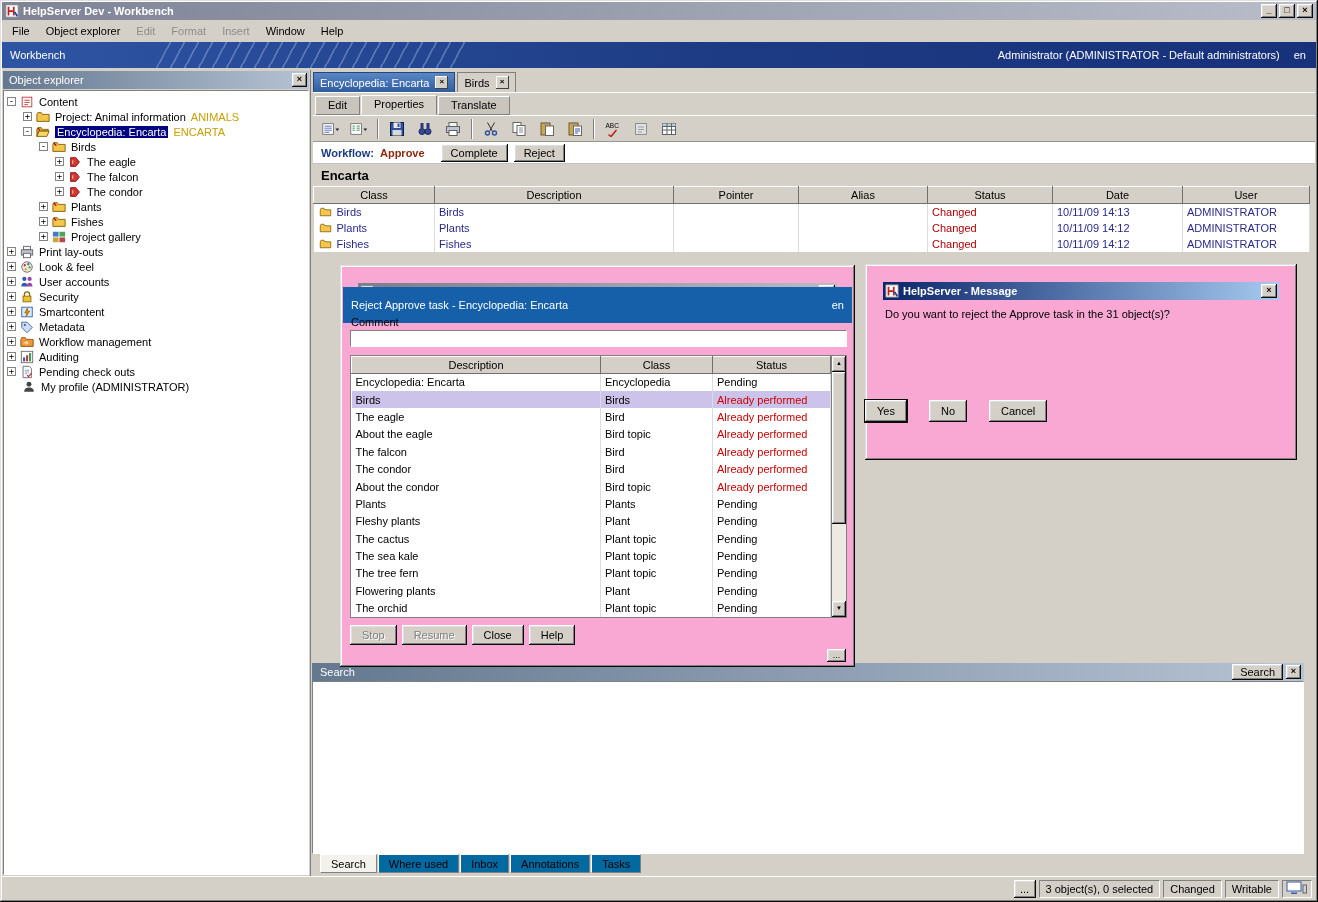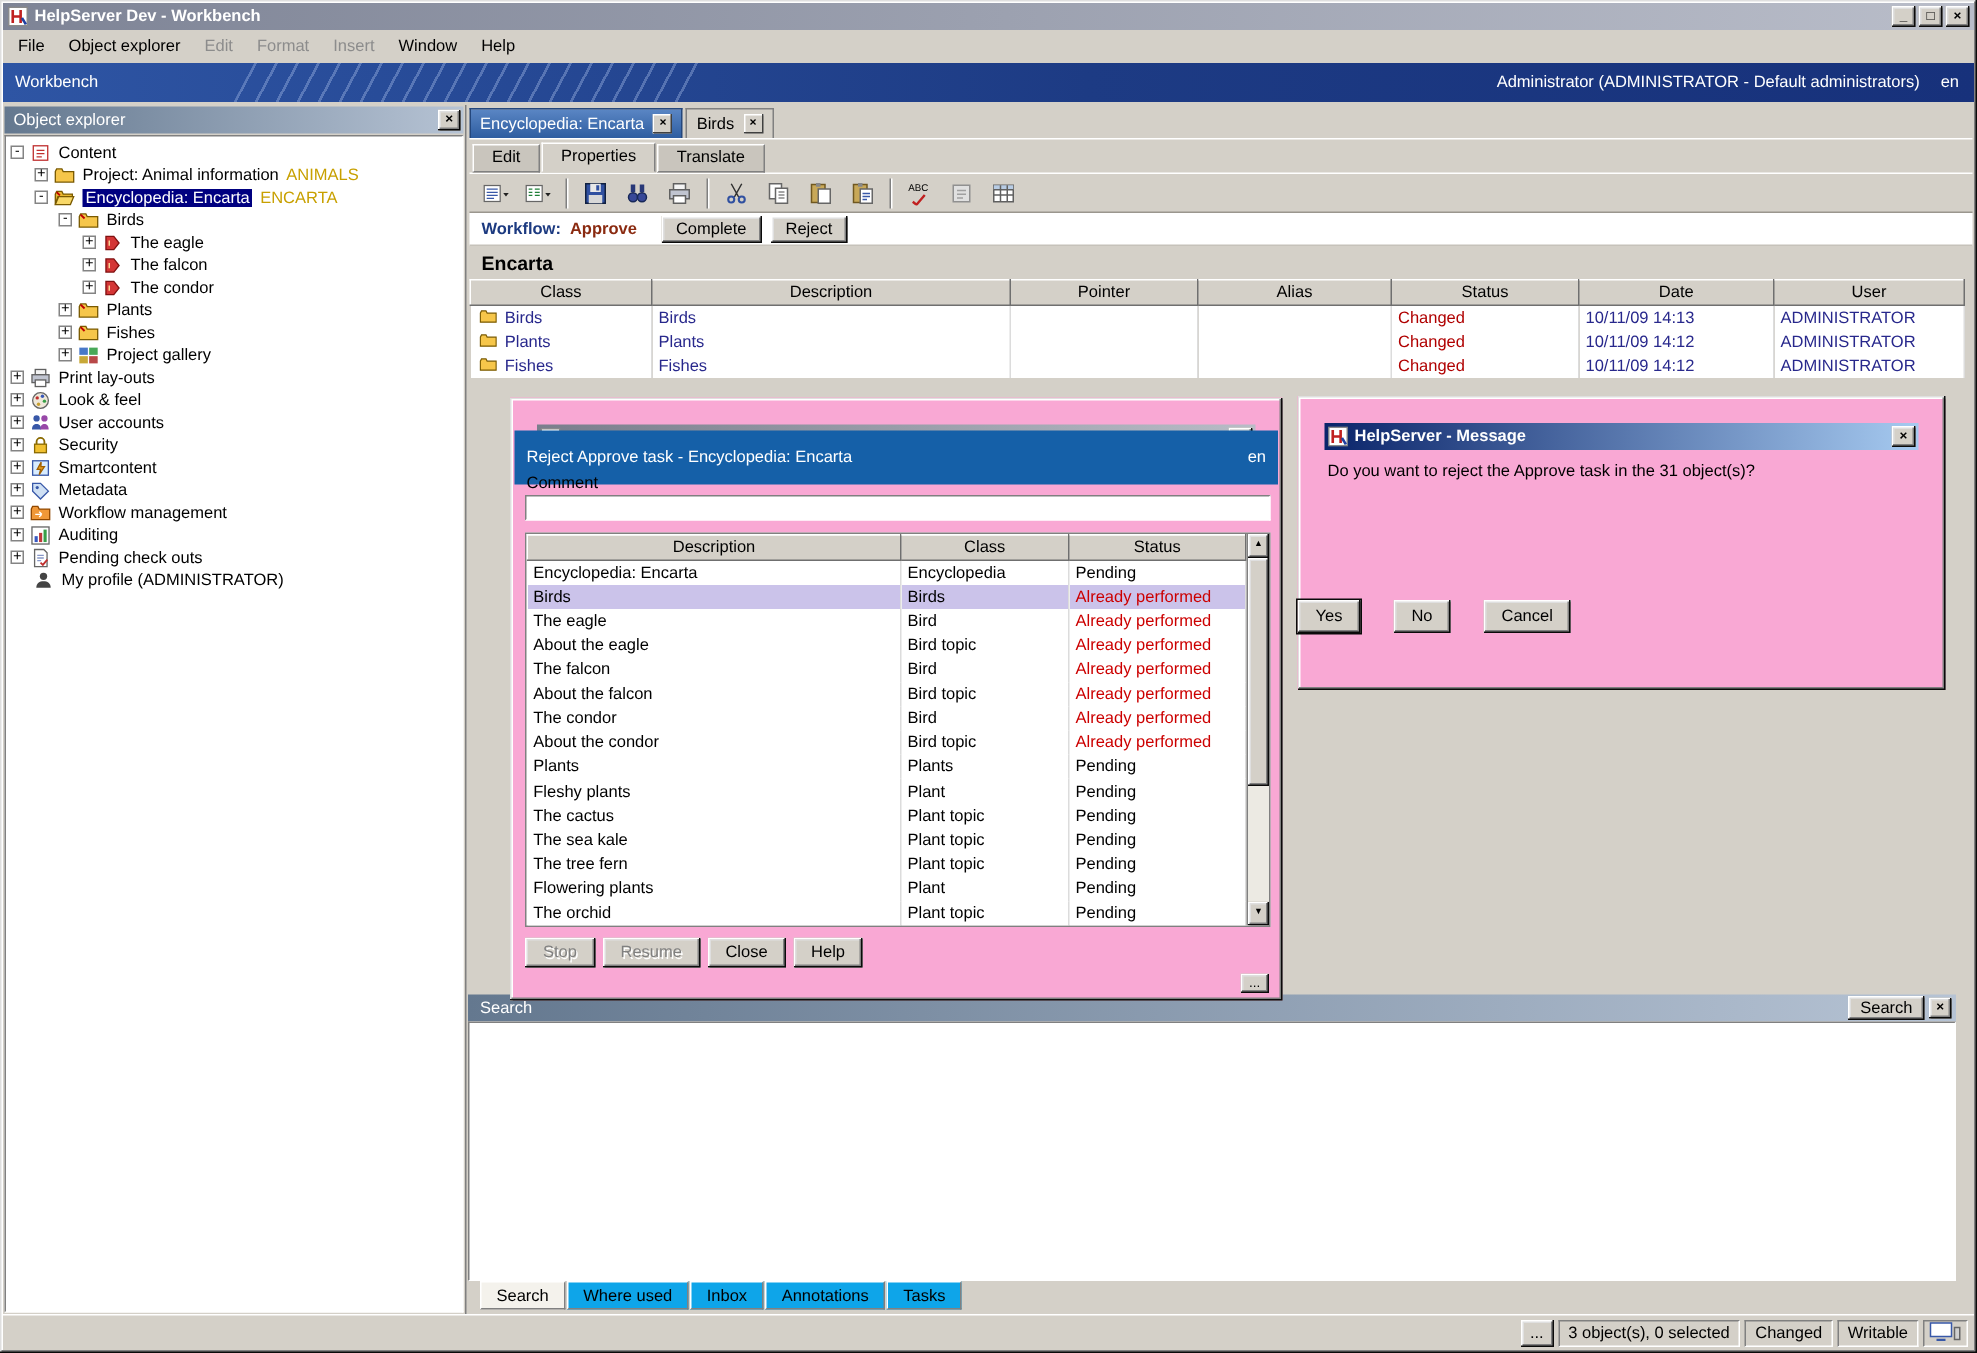--- a/index.html
+++ b/index.html
@@ -76,21 +76,21 @@
 .ptable td.data-cell,.ptable td span{color:#28288c}
 .ptable td.status-cell span{color:var(--status-changed,#b00000)}
 .cell-icon{width:15px;height:12px;margin-right:4px;vertical-align:-2px}
 
 .search-panel{position:absolute;left:0;right:12px;top:593px;height:213px}
 .search-header{height:18px;background:linear-gradient(90deg,#64788f,#b6c3d4);color:#fff;display:flex;align-items:center;padding:0 3px 0 8px}
 .search-header .hdr-title{flex:1}
 .search-btn{height:16px;padding:0 8px;margin-right:3px;color:#000}
 .search-body{position:absolute;top:18px;left:0;right:0;height:173px;background:#fff;border:1px solid;border-color:#808080 #fff #fff #808080}
 .bottom-tabs{position:absolute;top:191px;left:8px;display:flex}
-.btab{height:19px;padding:3px 10px;background:#0ea5e9;border:1px solid;border-color:#fff #808080 #808080 #fff;margin-right:1px}
+.btab{height:19px;padding:3px 10px;background:#0369a1;border:1px solid;border-color:#fff #808080 #808080 #fff;margin-right:1px}
 .btab.active{background:#f4f2ec}
 
 .statusbar{position:absolute;left:2px;right:2px;bottom:2px;height:24px;background:#d4d0c8;border-top:1px solid #fff;
   display:flex;align-items:center;padding:0 4px;gap:3px}
 .sb-spacer{flex:1}
 .sb-more{width:22px;height:18px;padding:0}
 .sb-panel{height:18px;display:flex;align-items:center;padding:0 6px;white-space:nowrap}
 .sb-screen{padding:0 3px}
 .sb-screen svg{width:22px;height:15px;display:block}
 
@@ -630,25 +630,20 @@
               <td class="tt-desc">About the eagle</td>
               <td class="tt-class">Bird topic</td>
               <td class="tt-status done">Already performed</td>
             </tr>
             <tr class="ttrow">
               <td class="tt-desc">The falcon</td>
               <td class="tt-class">Bird</td>
               <td class="tt-status done">Already performed</td>
             </tr>
             <tr class="ttrow">
-              <td class="tt-desc">About the falcon</td>
-              <td class="tt-class">Bird topic</td>
-              <td class="tt-status done">Already performed</td>
-            </tr>
-            <tr class="ttrow">
               <td class="tt-desc">The condor</td>
               <td class="tt-class">Bird</td>
               <td class="tt-status done">Already performed</td>
             </tr>
             <tr class="ttrow">
               <td class="tt-desc">About the condor</td>
               <td class="tt-class">Bird topic</td>
               <td class="tt-status done">Already performed</td>
             </tr>
             <tr class="ttrow">

